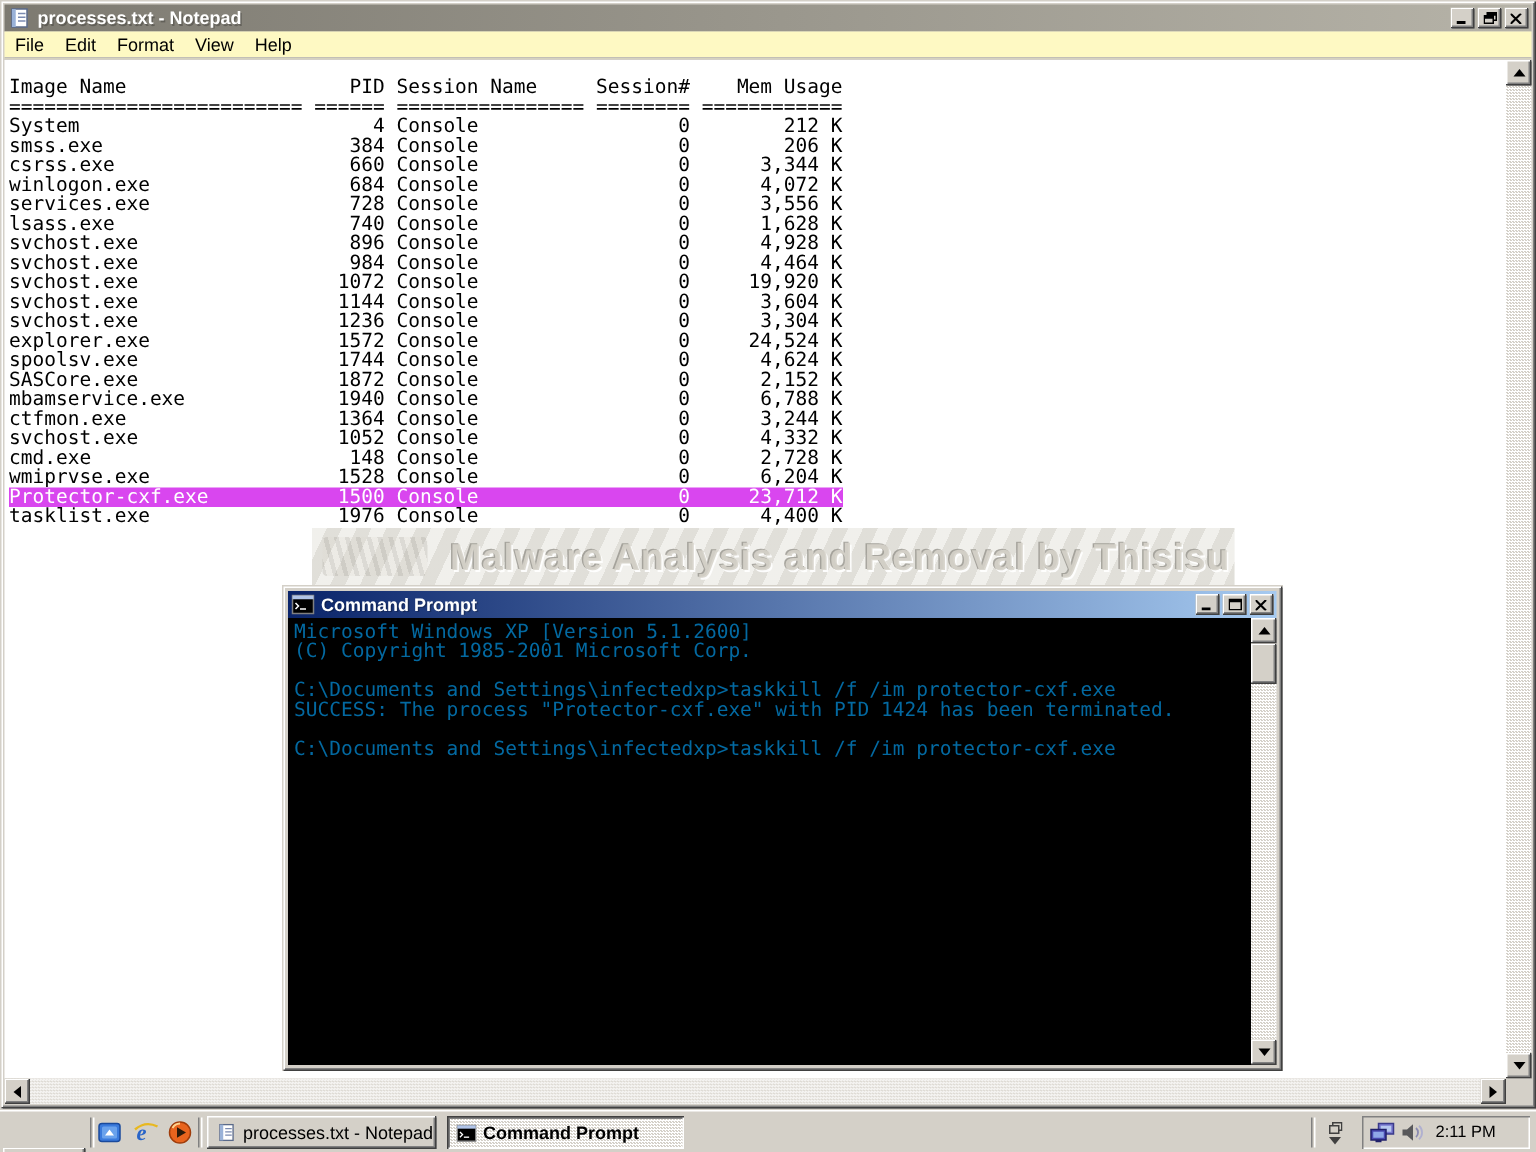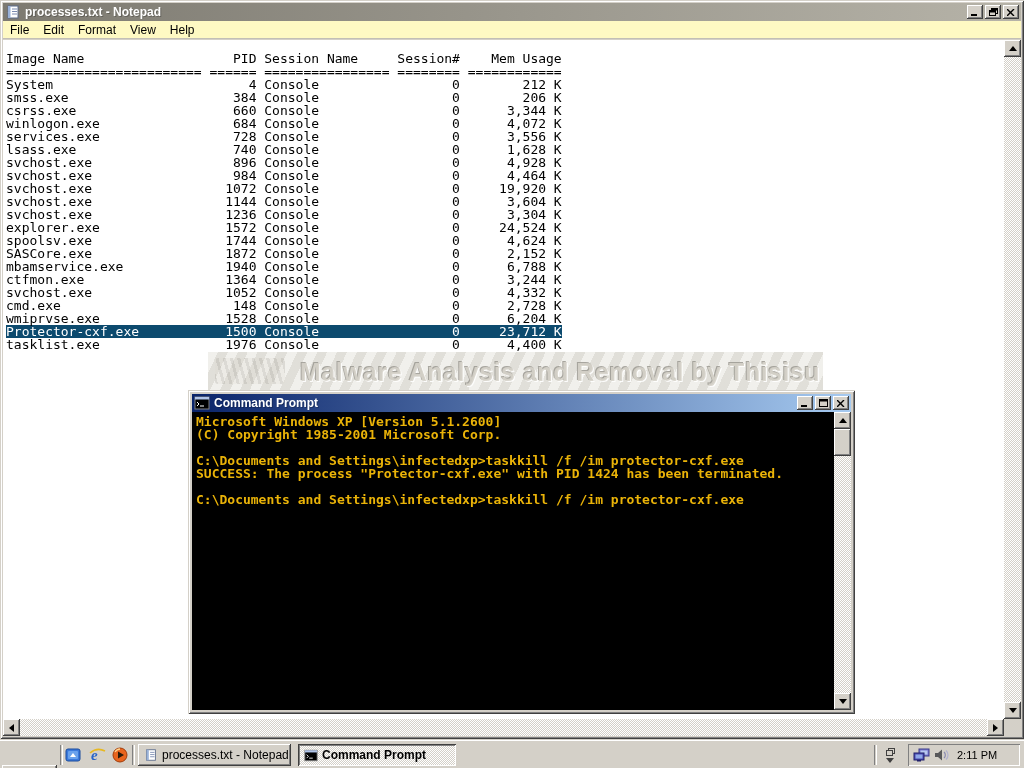--- a/index.html
+++ b/index.html
@@ -32,21 +32,21 @@
       background:#fef9c3; display:flex; align-items:flex-start; font-size:12px;
       color:#000; border-bottom:1px solid #c2bfb6; }
   .menu-item { padding:2px 7px; }
 
   #notepad .client { position:absolute; left:3px; top:40px; right:20px; bottom:20px;
       background:#fff; overflow:hidden; }
   #np-text { position:absolute; left:3px; top:12px;
       font-family:"DejaVu Sans Mono","Liberation Mono",monospace;
       font-size:13px; line-height:13px; color:#000; z-index:2; }
   .tl-line { white-space:pre; height:13px; }
-  .tl-line.hl { background:#0c4a6e; color:#fff; width:max-content; }
+  .tl-line.hl { background:#d946ef; color:#fff; width:max-content; }
 
   
   #wm-band { position:absolute; left:205px; top:312px; width:615px; height:39px;
       z-index:1; background:rgba(221,218,209,.55);
       background-image:repeating-linear-gradient(115deg, rgba(255,255,255,.25) 0 9px,
                        rgba(190,187,178,.25) 9px 18px); }
   #wm-text { position:absolute; left:297px; top:318px; z-index:3;
       font-family:"Liberation Sans",sans-serif; font-weight:bold; font-size:25px;
       letter-spacing:.5px; color:rgba(214,211,202,.9);
       text-shadow:-1px -1px 0 rgba(150,147,140,.8), 1px 1px 0 rgba(255,255,255,.9);
@@ -72,21 +72,21 @@
       border-bottom:4px solid transparent; border-left:5px solid #000; }
 
   
   #cmd { position:absolute; left:188px; top:390px; width:667px; height:324px; z-index:5; }
   #cmd .titlebar { position:absolute; left:4px; top:4px; right:4px; height:18px;
       background:linear-gradient(90deg,#0a246a,#a6caf0);
       display:flex; align-items:center; padding:0 2px; }
   #cmd .client { position:absolute; left:4px; top:22px; right:21px; bottom:4px;
       background:#000; overflow:hidden; }
   #cmd-text { padding:3px 4px; font-family:"DejaVu Sans Mono","Liberation Mono",monospace;
-      font-size:13px; line-height:13px; font-weight:bold; color:#eab308; }
+      font-size:13px; line-height:13px; font-weight:normal; color:#0369a1; }
   .cmd-line { white-space:pre; height:13px; }
   .cmd-vscroll { position:absolute; top:22px; right:4px; width:17px; bottom:4px; }
   .cmd-thumb { position:absolute; top:17px; left:0; width:17px; height:27px; }
 
   
   #taskbar { position:absolute; left:0; top:740px; width:1024px; height:28px;
       background:#d4d0c8; border-top:1px solid #fff; z-index:10; }
   #start-btn { position:absolute; left:2px; top:3px; width:55px; height:22px;
       display:flex; align-items:center; justify-content:center; gap:3px;
       font-weight:bold; font-size:12px;margin-top:21px; }

